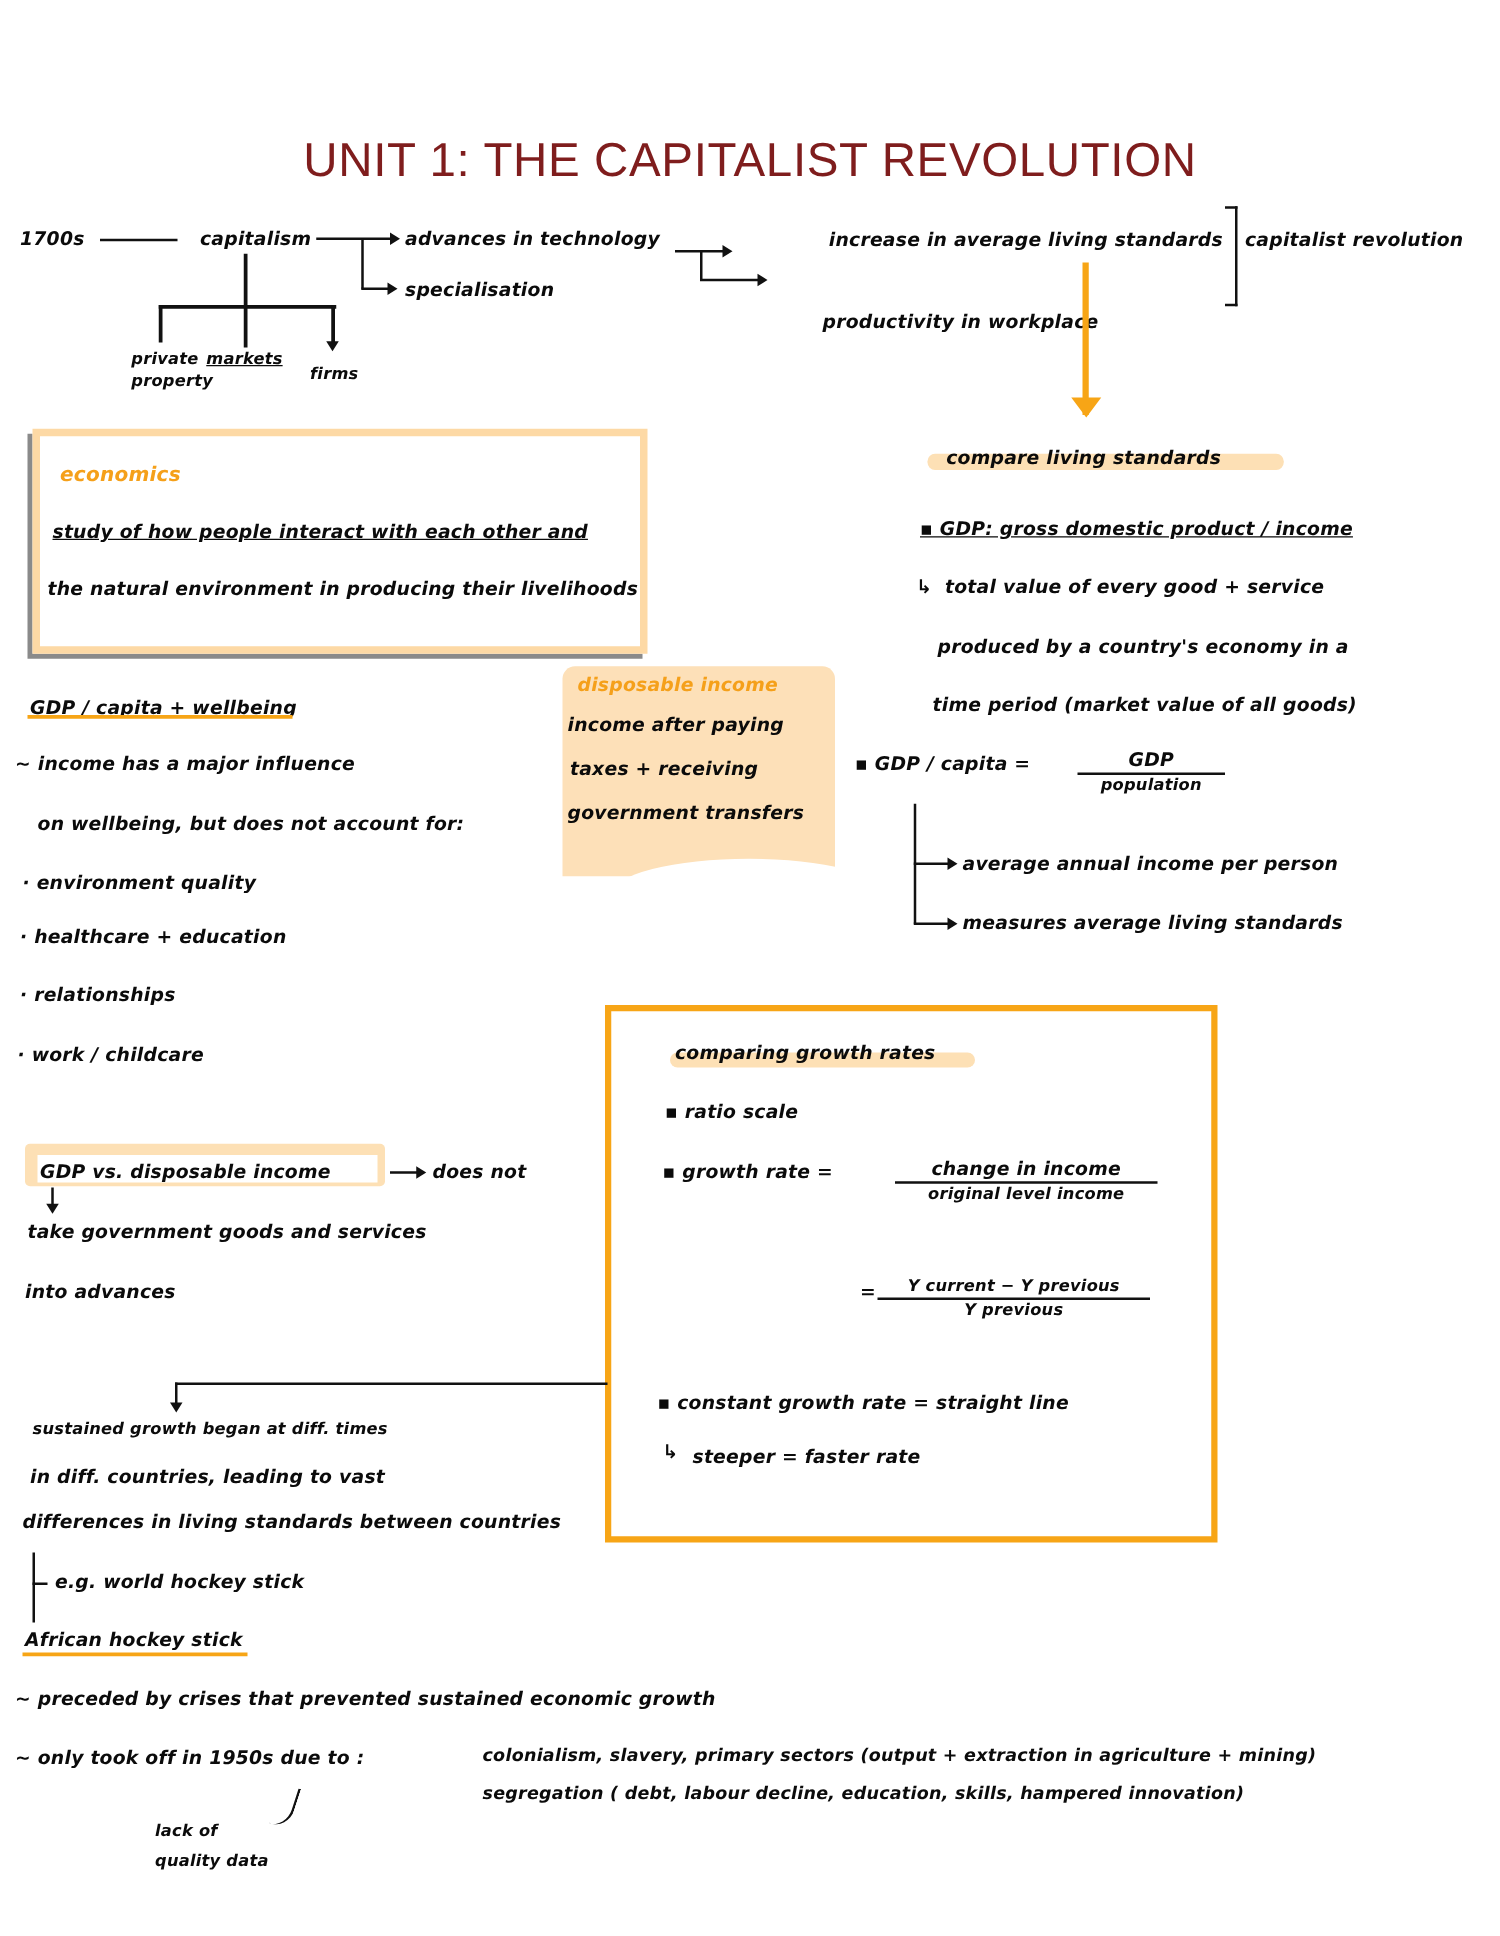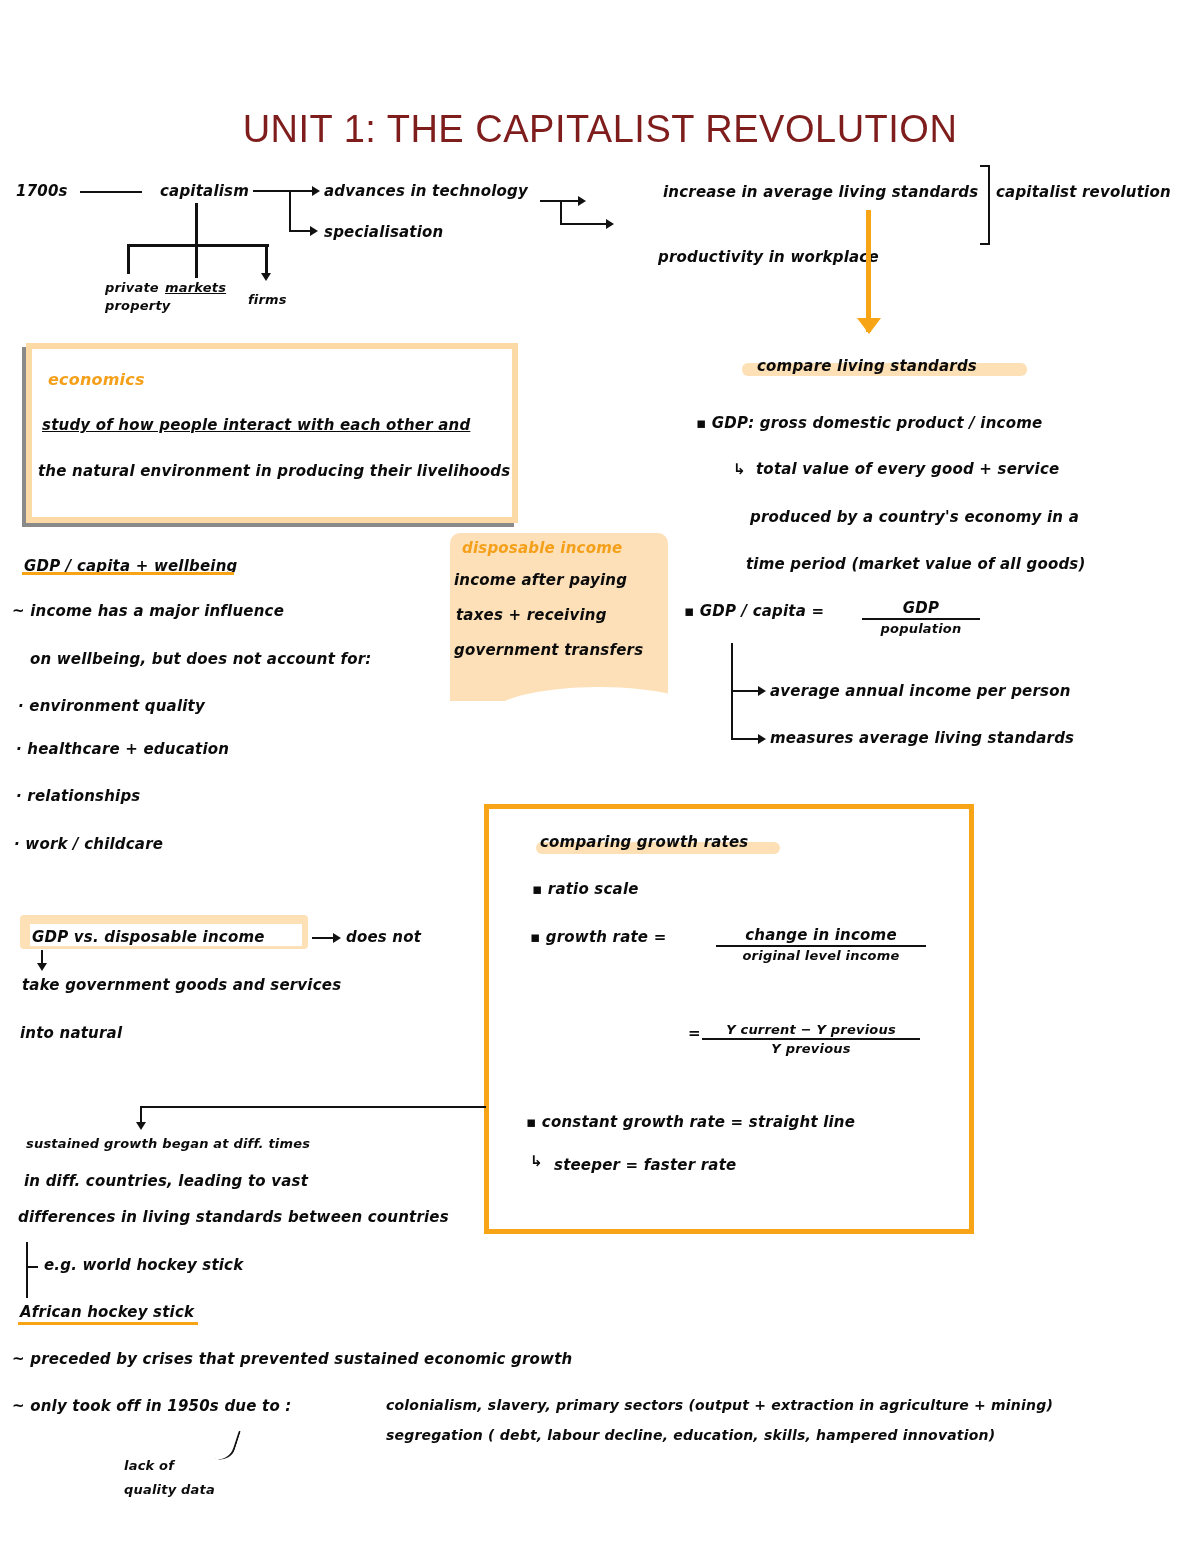--- a/index.html
+++ b/index.html
@@ -77,21 +77,21 @@
 <div class="oline" style="left:866px;top:210px;width:5px;height:122px;"></div>
 <div class="abs" style="left:857px;top:318px;width:0;height:0;border-left:12px solid transparent;border-right:12px solid transparent;border-top:16px solid #f7a516;"></div>
 
 <div class="box-econ"></div>
 <div class="abs hw orange" style="left:48px;top:370px;font-size:16px;">economics</div>
 <div class="abs hw" style="left:42px;top:416px;text-decoration:underline;">study of how people interact with each other and</div>
 <div class="abs hw" style="left:38px;top:462px;">the natural environment in producing their livelihoods</div>
 
 <div class="hl" style="left:742px;top:363px;width:285px;height:13px;"></div>
 <div class="abs hw" style="left:757px;top:357px;">compare living standards</div>
-<div class="abs hw" style="left:696px;top:414px;">▪ GDP:  gross domestic product / income</div>
+<div class="abs hw" style="left:736px;top:414px;text-decoration:underline;">▪ GDP:  gross domestic product / income</div>
 <div class="abs hw" style="left:733px;top:460px;">↳</div>
 <div class="abs hw" style="left:756px;top:460px;">total value of every good + service</div>
 <div class="abs hw" style="left:750px;top:508px;">produced by a country's economy in a</div>
 <div class="abs hw" style="left:746px;top:555px;">time period  (market value of all goods)</div>
 
 <div class="abs hw" style="left:684px;top:602px;">▪ GDP / capita  =</div>
 <div class="frac hw" style="left:862px;top:599px;width:118px;">
   <span class="num">GDP</span>
   <span class="den hw-sm">population</span>
 </div>
@@ -120,21 +120,21 @@
 
 <div class="box-gdpvs"></div>
 <div class="box-gdpvs-inner"></div>
 <div class="abs hw" style="left:32px;top:928px;">GDP   vs.   disposable income</div>
 <div class="line" style="left:312px;top:937px;width:22px;height:2px;"></div>
 <div class="arrowhead-r" style="left:333px;top:933px;"></div>
 <div class="abs hw" style="left:346px;top:928px;">does not</div>
 <div class="line" style="left:41px;top:950px;width:2px;height:14px;"></div>
 <div class="arrowhead-d" style="left:37px;top:963px;"></div>
 <div class="abs hw" style="left:22px;top:976px;">take government goods and services</div>
-<div class="abs hw" style="left:20px;top:1024px;">into natural</div>
+<div class="abs hw" style="left:20px;top:1024px;">into advances</div>
 
 <div class="box-growth"></div>
 <div class="hl" style="left:536px;top:842px;width:244px;height:12px;"></div>
 <div class="abs hw" style="left:540px;top:833px;">comparing growth rates</div>
 <div class="abs hw" style="left:532px;top:880px;">▪ ratio scale</div>
 <div class="abs hw" style="left:530px;top:928px;">▪ growth rate  =</div>
 <div class="frac hw" style="left:716px;top:926px;width:210px;">
   <span class="num">change in income</span>
   <span class="den hw-sm">original level income</span>
 </div>

